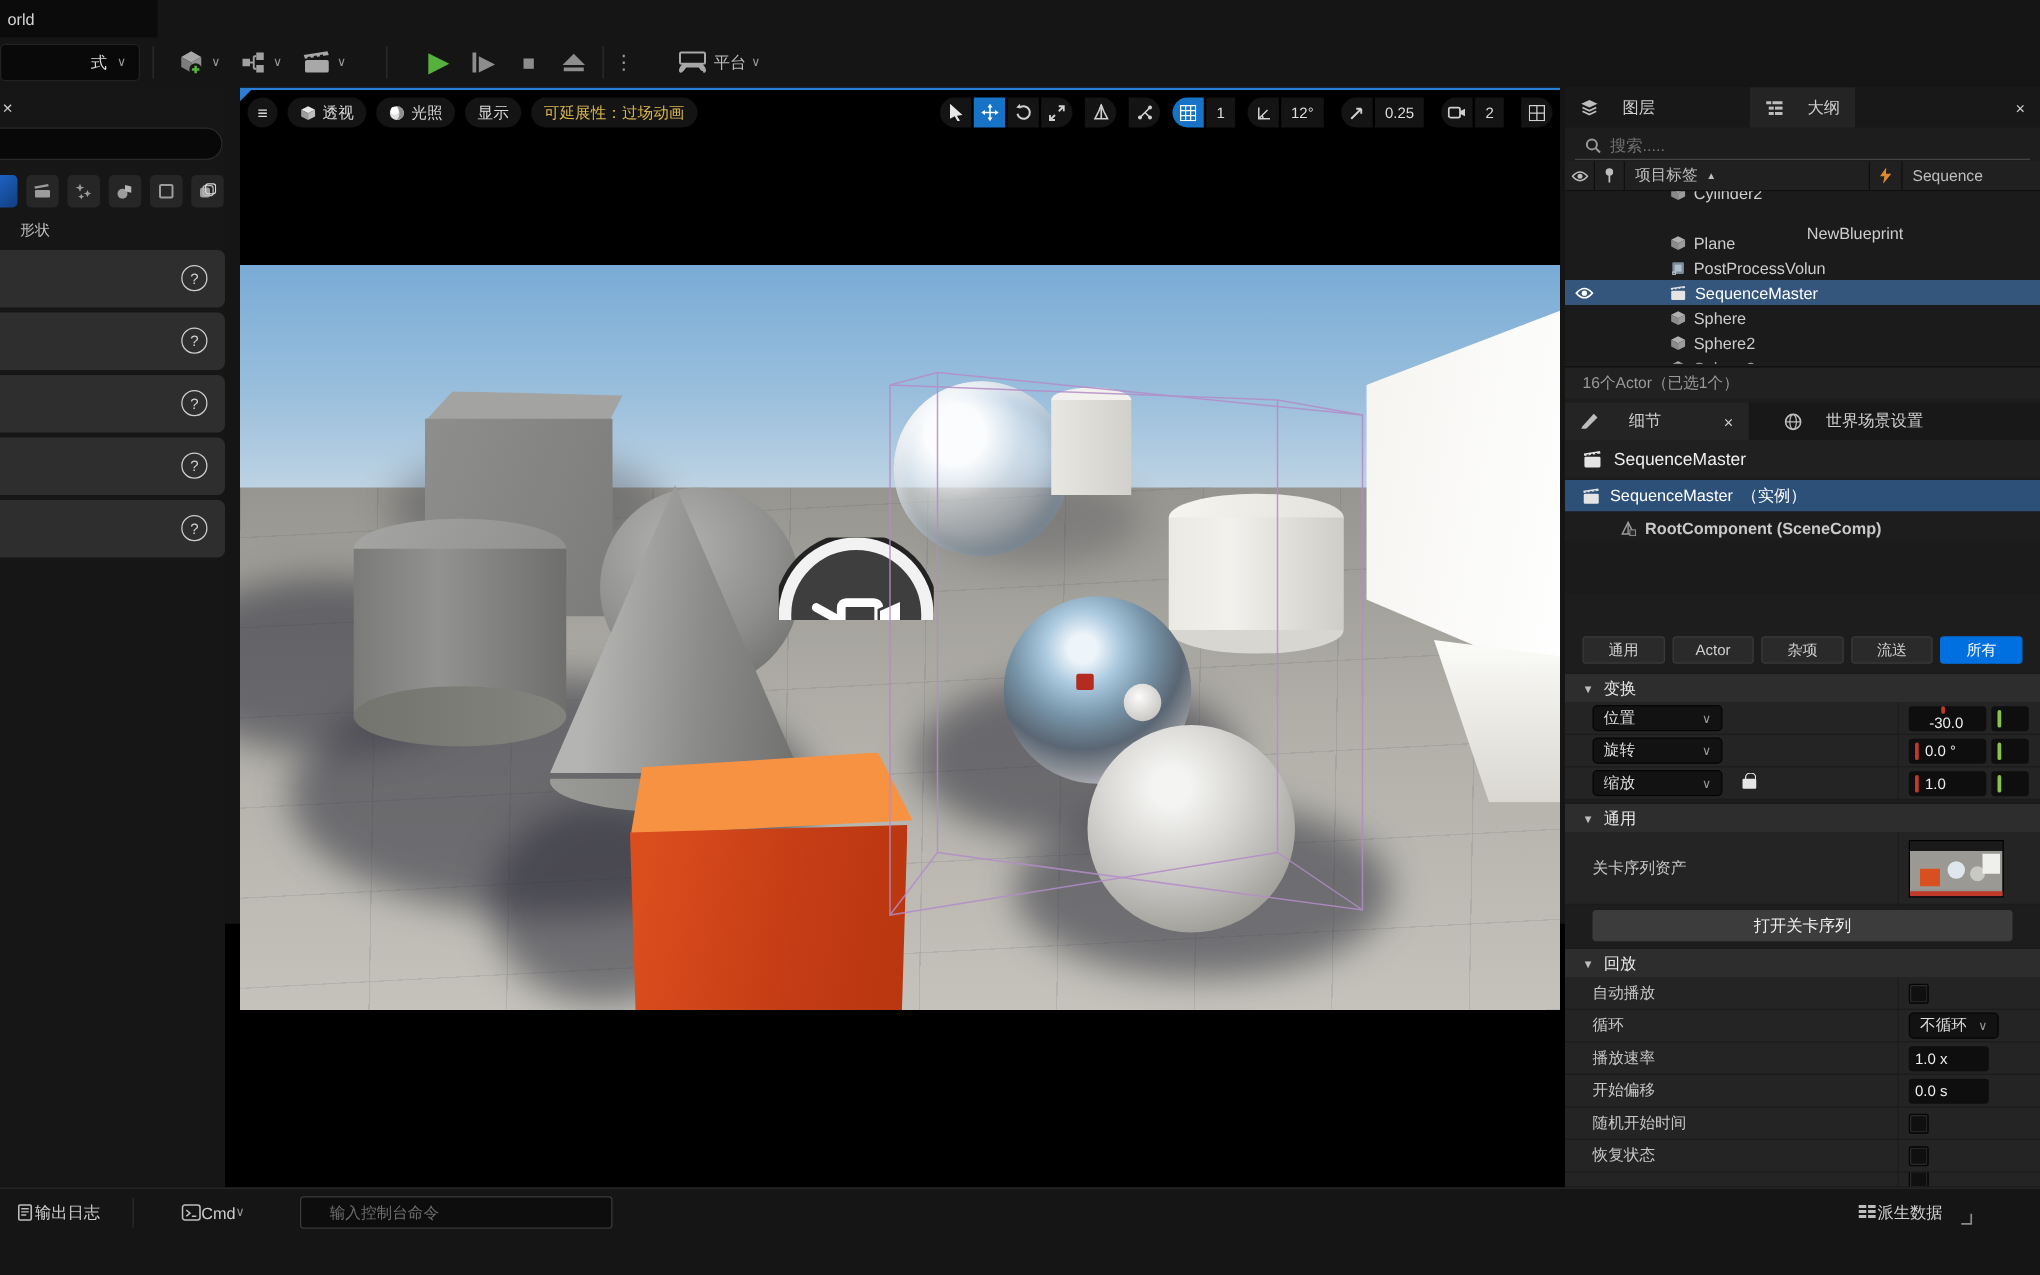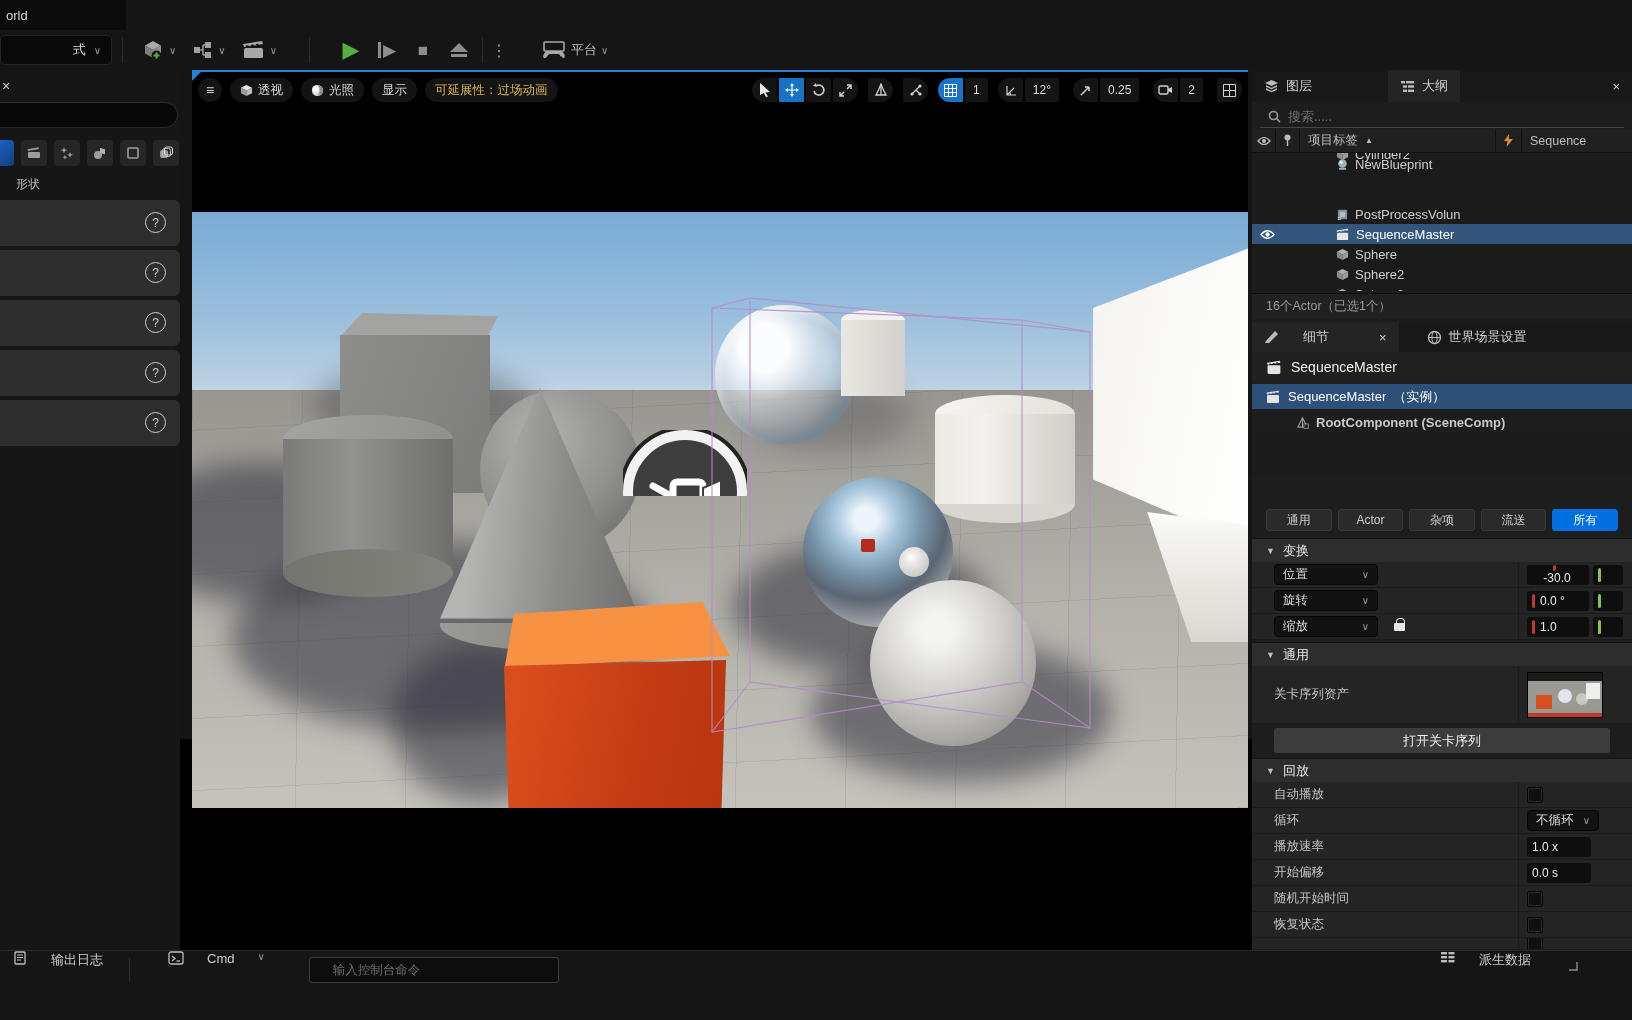--- a/index.html
+++ b/index.html
@@ -62,21 +62,21 @@
             background:linear-gradient(#96958f 0%, #b1afa8 45%, #c4c2ba 100%);
   }
   .grid1 { left:0; top:178px; width:1056px; height:418px; opacity:.35;
            background:repeating-linear-gradient(91deg, rgba(70,70,85,.35) 0 1px, transparent 1px 110px),
                       repeating-linear-gradient(-3deg, rgba(70,70,85,.3) 0 1px, transparent 1px 72px); }
   .shadow { position:absolute; background:rgba(45,45,58,.55); filter:blur(14px); border-radius:50%; }
 
   
   #rightpanel { left:1252px; top:70px; width:380px; height:880px; background:#1d1d1d; }
   .rp-tabbar { left:0; top:0; width:380px; height:32px; background:#181818; display:flex; align-items:stretch; }
-  .rp-tab { display:flex; align-items:center; gap:7px; padding:0 12px; color:#cfcfcf; font-size:13px; }
+  .rp-tab { display:flex; align-items:center; gap:19px; padding:0 12px; color:#cfcfcf; font-size:13px; }
   .rp-tab.active { background:#242424; }
   .searchbox { background:#141414; border-bottom:1px solid #000; display:flex; align-items:center; gap:7px; padding:0 8px; color:#6f6f6f; }
   .outl-header { left:0; top:59px; width:380px; height:24px; background:#202020; display:flex; align-items:center; border-bottom:1px solid #101010; color:#bdbdbd; font-size:12.5px; }
   .oh-cell { display:flex; align-items:center; justify-content:center; height:24px; border-right:1px solid #101010; }
   .outl-rows { left:0; top:83px; width:380px; height:138px; overflow:hidden; background:#1b1b1b; }
   .orow { position:absolute; left:0; width:380px; height:20px; display:flex; align-items:center; gap:6px; padding-left:84px; color:#cdcdcd; font-size:13px; }
   .orow.sel { background:#35567c; color:#fff; }
   .orow .eye { position:absolute; left:8px; }
   .outl-footer { left:0; top:223px; width:380px; height:26px; background:#212121; border-top:1px solid #0d0d0d; display:flex; align-items:center; padding-left:14px; color:#9a9a9a; font-size:12.5px; }
 
@@ -97,21 +97,21 @@
   .mini-dd { width:104px; height:21px; background:#121212; border:1px solid #050505; border-radius:4px; display:flex; align-items:center; justify-content:space-between; padding:0 8px; color:#ddd; font-size:12.5px; }
   .numfield { height:20px; background:#0e0e0e; border-radius:3px; display:flex; align-items:center; color:#eee; font-size:12px; padding:0 7px 0 5px; }
   .numfield .bar { width:3px; height:14px; border-radius:2px; margin-right:5px; }
   .checkbox { width:16px; height:16px; background:#101010; border:1px solid #050505; border-radius:2px; box-shadow:inset 0 0 0 1px #2a2a2a; }
   .openseq-btn { left:22px; top:658px; width:336px; height:25px; background:#3c3c3c; border-radius:3px; display:flex; align-items:center; justify-content:center; color:#efefef; font-size:13px; }
   .lock { width:11px; height:8px; background:#e6e6e6; border-radius:1px; position:relative; margin-left:8px; }
   .lock:before { content:""; position:absolute; left:2px; top:-5px; width:7px; height:6px; border:1.5px solid #e6e6e6; border-bottom:none; border-radius:4px 4px 0 0; }
 
   
   #statusbar { left:0; top:950px; width:1632px; height:70px; background:#151515; border-top:1px solid #2a2a2a; display:flex; align-items:flex-start; }
-  .sb-item { display:flex; align-items:flex-start; gap:23px; height:38px; padding:0 14px; color:#cfcfcf; font-size:13px; }
+  .sb-item { display:flex; align-items:center; gap:0; height:38px; padding:0 14px; color:#cfcfcf; font-size:13px; }
   .sb-sep { width:1px; height:24px; background:#2c2c2c; margin-top:7px; }
   .console-input { margin-top:6px; width:250px; height:26px; background:#0d0d0d; border:1px solid #3a3a3a; border-radius:3px; display:flex; align-items:center; padding-left:23px; color:#6d6d6d; font-size:12.5px; }
 
   svg { display:block; }
   .icon12 { width:14px; height:14px; }
 </style>
 </head>
 <body>
 
 <div id="app">
@@ -521,27 +521,35 @@
 
     <div class="outl-rows abs">
       <div class="orow" style="top:-9px;">
         <svg width="13" height="13" viewBox="0 0 14 14">
             <path d="M7 1 L13 4 L7 7 L1 4 Z" fill="#b0b0b0"></path>
             <path d="M1 4 L7 7 V13 L1 10 Z" fill="#8a8a8a"></path>
             <path d="M13 4 L7 7 V13 L13 10 Z" fill="#9c9c9c"></path>
           </svg>
         <span>Cylinder2</span>
       </div>
-      <div class="orow" style="top:1px;">
+      <div class="orow" style="top:20px;flex-direction:column;">
         <svg width="13" height="13" viewBox="0 0 14 14">
             <circle cx="7" cy="6" r="4.6" fill="#9fb2bc"></circle>
             <circle cx="5.6" cy="4.6" r="1.8" fill="#dfe8ec"></circle>
             <rect x="3" y="10.6" width="8" height="2" rx="1" fill="#9fb2bc"></rect>
           </svg>
         <span>NewBlueprint</span>
+      </div>
+      <div class="orow" style="top:31px;">
+        <svg width="13" height="13" viewBox="0 0 14 14">
+            <path d="M7 1 L13 4 L7 7 L1 4 Z" fill="#b0b0b0"></path>
+            <path d="M1 4 L7 7 V13 L1 10 Z" fill="#8a8a8a"></path>
+            <path d="M13 4 L7 7 V13 L13 10 Z" fill="#9c9c9c"></path>
+          </svg>
+        <span>Plane</span>
       </div>
       <div class="orow" style="top:51px;">
         <svg width="13" height="13" viewBox="0 0 14 14">
             <rect x="2" y="2" width="10" height="10" rx="1" fill="#7d8b99"></rect>
             <rect x="4" y="4" width="6" height="6" fill="#aebecb"></rect>
             <path d="M2 10 h3 v3 h-3 Z" fill="#c9d4dc"></path>
             <path d="M3.5 10.8 v1.6 M2.7 11.6 h1.6" stroke="#4a5a66" stroke-width=".8"></path>
           </svg>
         <span>PostProcessVolun</span>
       </div>

